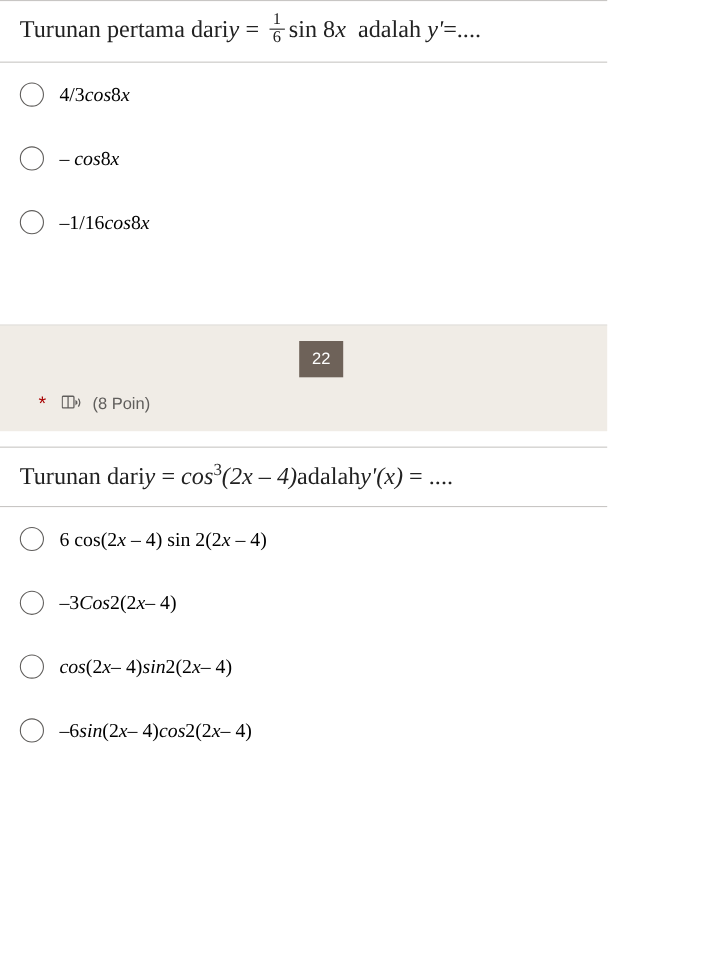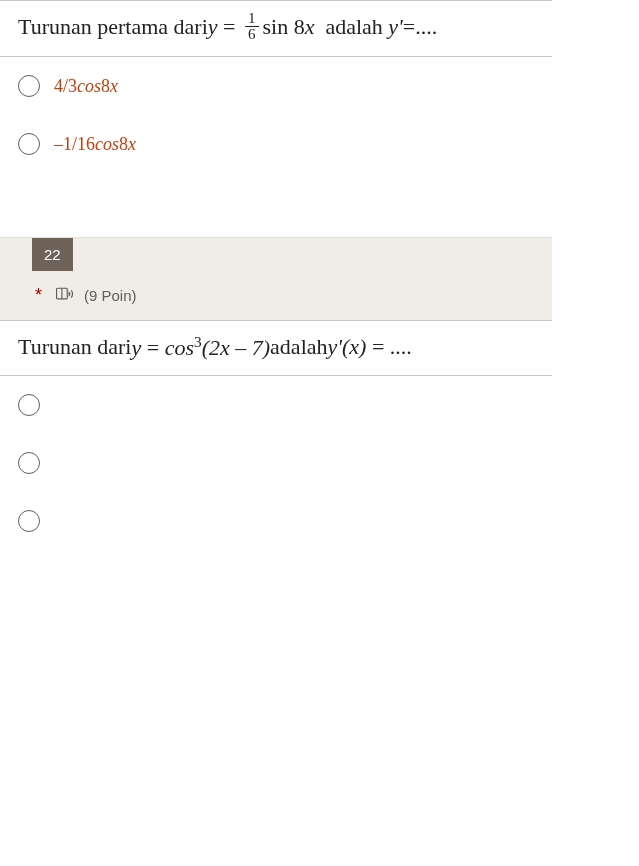--- a/index.html
+++ b/index.html
@@ -57,30 +57,31 @@
     width: 20px;
     height: 20px;
     border: 1px solid #605e5c;
     border-radius: 50%;
     flex-shrink: 0;
     background: #fff;
   }
   .opt-label {
     font-family: "Times New Roman", serif;
     font-size: 18px;
-    color: #c2410c;
+    color: #000000;
   }
   .sep {
     height: 64px;
   }
   .section-header {
     background: #f0ece6;
     border-top: 1px solid #e1dfdd;
     padding-bottom: 10px;
-    padding-top: 0;
+    padding-top: 14px;
+    text-align: center;
   }
   .qnum {
     display: inline-block;
     background: #6e6259;
     color: #fff;
     font-size: 15px;
     padding: 8px 12px;
     margin-left: 32px;
   }
   .poin-line {
@@ -99,20 +100,21 @@
   .immersive-icon {
     width: 18px;
     height: 16px;
     flex-shrink: 0;
   }
   .question-box2 {
     border-top: 1px solid #c8c6c4;
     border-bottom: 1px solid #c8c6c4;
     padding: 12px 18px 14px 18px;
     background: #fff;
+    margin-top: 14px;
   }
   sup { font-size: 0.7em; vertical-align: super; }
   .it { font-style: italic; }
 </style>
 </head>
 <body>
 
 <div class="container">
 
   <div class="question-box">
@@ -132,58 +134,69 @@
     </div>
   </div>
 
   <div class="options">
     <div class="option">
       <div class="radio"></div>
       <span class="opt-label">4/3<span class="it">cos</span>8<span class="it">x</span></span>
     </div>
     <div class="option">
       <div class="radio"></div>
+      <span class="opt-label">– <span class="it">cos</span>8<span class="it">x</span></span>
+    </div>
+    <div class="option">
+      <div class="radio"></div>
       <span class="opt-label">–1/16<span class="it">cos</span>8<span class="it">x</span></span>
     </div>
   </div>
 
   <div class="sep"></div>
 
   <div class="section-header">
     <div class="qnum">22</div>
     <div class="poin-line">
       <span class="req">*</span>
       <span>
         <svg class="immersive-icon" viewBox="0 0 20 18">
           <rect x="0.5" y="2.5" width="12" height="12" rx="1" fill="none" stroke="#605e5c" stroke-width="1.3"></rect>
           <line x1="6.5" y1="2.5" x2="6.5" y2="14.5" stroke="#605e5c" stroke-width="1.3"></line>
           <path d="M14 6 L14 12 L16 10 L16 8 Z" fill="#605e5c"></path>
           <path d="M17 5 Q20 9 17 13" fill="none" stroke="#605e5c" stroke-width="1.3"></path>
         </svg>
       </span>
-      <span>(9 Poin)</span>
+      <span>(8 Poin)</span>
     </div>
   </div>
 
   <div class="question-box2">
     <div class="q-line">
       <span>Turunan dari </span>
-      <span><span class="it">y</span> = <span class="it">cos</span><sup>3</sup><span class="it">(2x – 7)</span></span>
+      <span><span class="it">y</span> = <span class="it">cos</span><sup>3</sup><span class="it">(2x – 4)</span></span>
       <span> adalah </span>
       <span class="it">y'(x)</span>
       <span>&nbsp;=&nbsp;</span>
       <span>....</span>
     </div>
   </div>
 
   <div class="options">
     <div class="option">
       <div class="radio"></div>
-    </div>
-    <div class="option">
-      <div class="radio"></div>
-    </div>
-    <div class="option">
-      <div class="radio"></div>
+      <span class="opt-label">6 cos(2<span class="it">x</span> – 4) sin 2(2<span class="it">x</span> – 4)</span>
+    </div>
+    <div class="option">
+      <div class="radio"></div>
+      <span class="opt-label">–3<span class="it">Cos</span>2(2<span class="it">x</span>– 4)</span>
+    </div>
+    <div class="option">
+      <div class="radio"></div>
+      <span class="opt-label"><span class="it">cos</span>(2<span class="it">x</span>– 4)<span class="it">sin</span>2(2<span class="it">x</span>– 4)</span>
+    </div>
+    <div class="option">
+      <div class="radio"></div>
+      <span class="opt-label">–6<span class="it">sin</span>(2<span class="it">x</span>– 4)<span class="it">cos</span>2(2<span class="it">x</span>– 4)</span>
     </div>
   </div>
 
 </div>
 
 </body></html>

